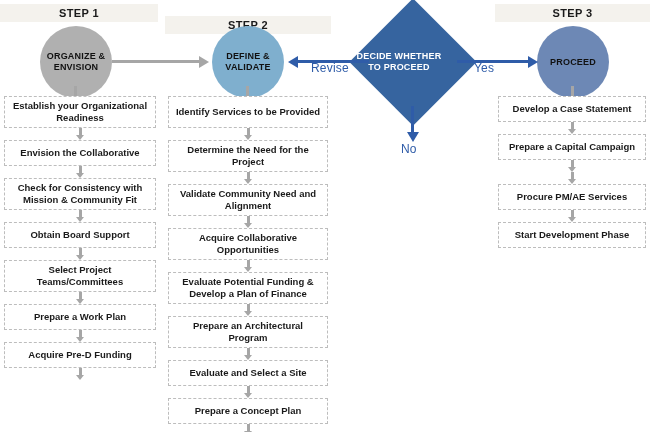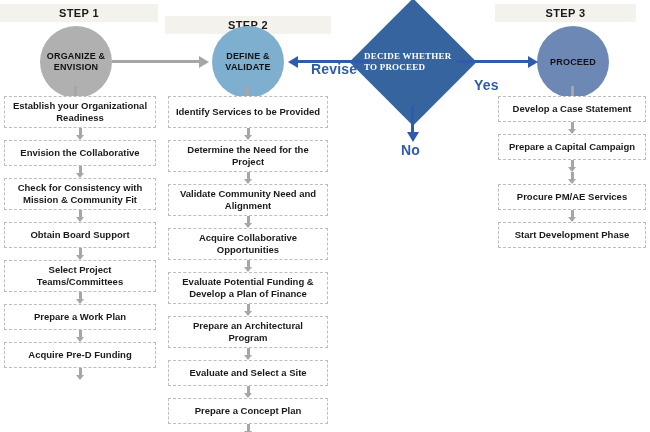--- a/index.html
+++ b/index.html
@@ -30,21 +30,21 @@
     display: flex;
     align-items: center;
     justify-content: center;
     font-size: 11px;
     font-weight: bold;
     letter-spacing: 0.4px;
     color: #1a1a1a;
   }
   #hdr1 { left: 0px;   width: 158px; }
   #hdr2 { left: 165px; width: 166px; margin-top: 12px; }
-  #hdr3 { left: 495px; width: 141px; }
+  #hdr3 { left: 495px; width: 155px; }
 
   
   .circle {
     position: absolute;
     border-radius: 50%;
     display: flex;
     align-items: center;
     justify-content: center;
     text-align: center;
     font-size: 9px;
@@ -72,32 +72,31 @@
   
   #diamond {
     position: absolute;
     left: 368px; top: 17px;
     width: 90px; height: 90px;
     background: #36649f;
     transform: rotate(45deg);
   }
   #diamond-label {
     position: absolute;
-    left: 364px; top: 17px;
+    left: 354px; top: 17px;
     width: 90px; height: 90px;
     display: flex;
     align-items: center;
     justify-content: center;
-    text-align: left;
+    text-align: center;
     font-size: 9px;
     font-weight: bold;
     line-height: 1.25;
     color: #ffffff;
     letter-spacing: 0.2px;
-    font-family: Liberation Serif, serif;
   }
 
   
   .hline {
     position: absolute;
     height: 3px;
   }
   .arrowhead-right {
     position: absolute;
     width: 0; height: 0;
@@ -132,27 +131,27 @@
   
   #conn-yes-line    { left: 457px; top: 60px; width: 72px; background: #2f5ca8; }
   #conn-yes-head    { left: 528px; top: 55.5px; border-left: 10px solid #2f5ca8; }
 
   
   #conn-no-line     { left: 411px; top: 106px; height: 28px; background: #2f5ca8; }
   #conn-no-head     { left: 406.5px; top: 132px; border-top: 10px solid #2f5ca8; }
 
   .edge-label {
     position: absolute;
-    font-size: 14px;
-    font-weight: bold;
+    font-size: 12px;
+    font-weight: normal;
     color: #2f5ca8;
     letter-spacing: 0.2px;
   }
   #label-revise { left: 311px; top: 61px; }
-  #label-yes    { left: 474px; top: 61px; margin-top: 16px; }
+  #label-yes    { left: 474px; top: 61px; }
   #label-no     { left: 401px; top: 142px; }
 
   
   .col {
     position: absolute;
     top: 96px;
   }
   #col1 { left: 4px;   width: 152px; }
   #col2 { left: 168px; width: 160px; }
   #col3 { left: 498px; width: 148px; }

